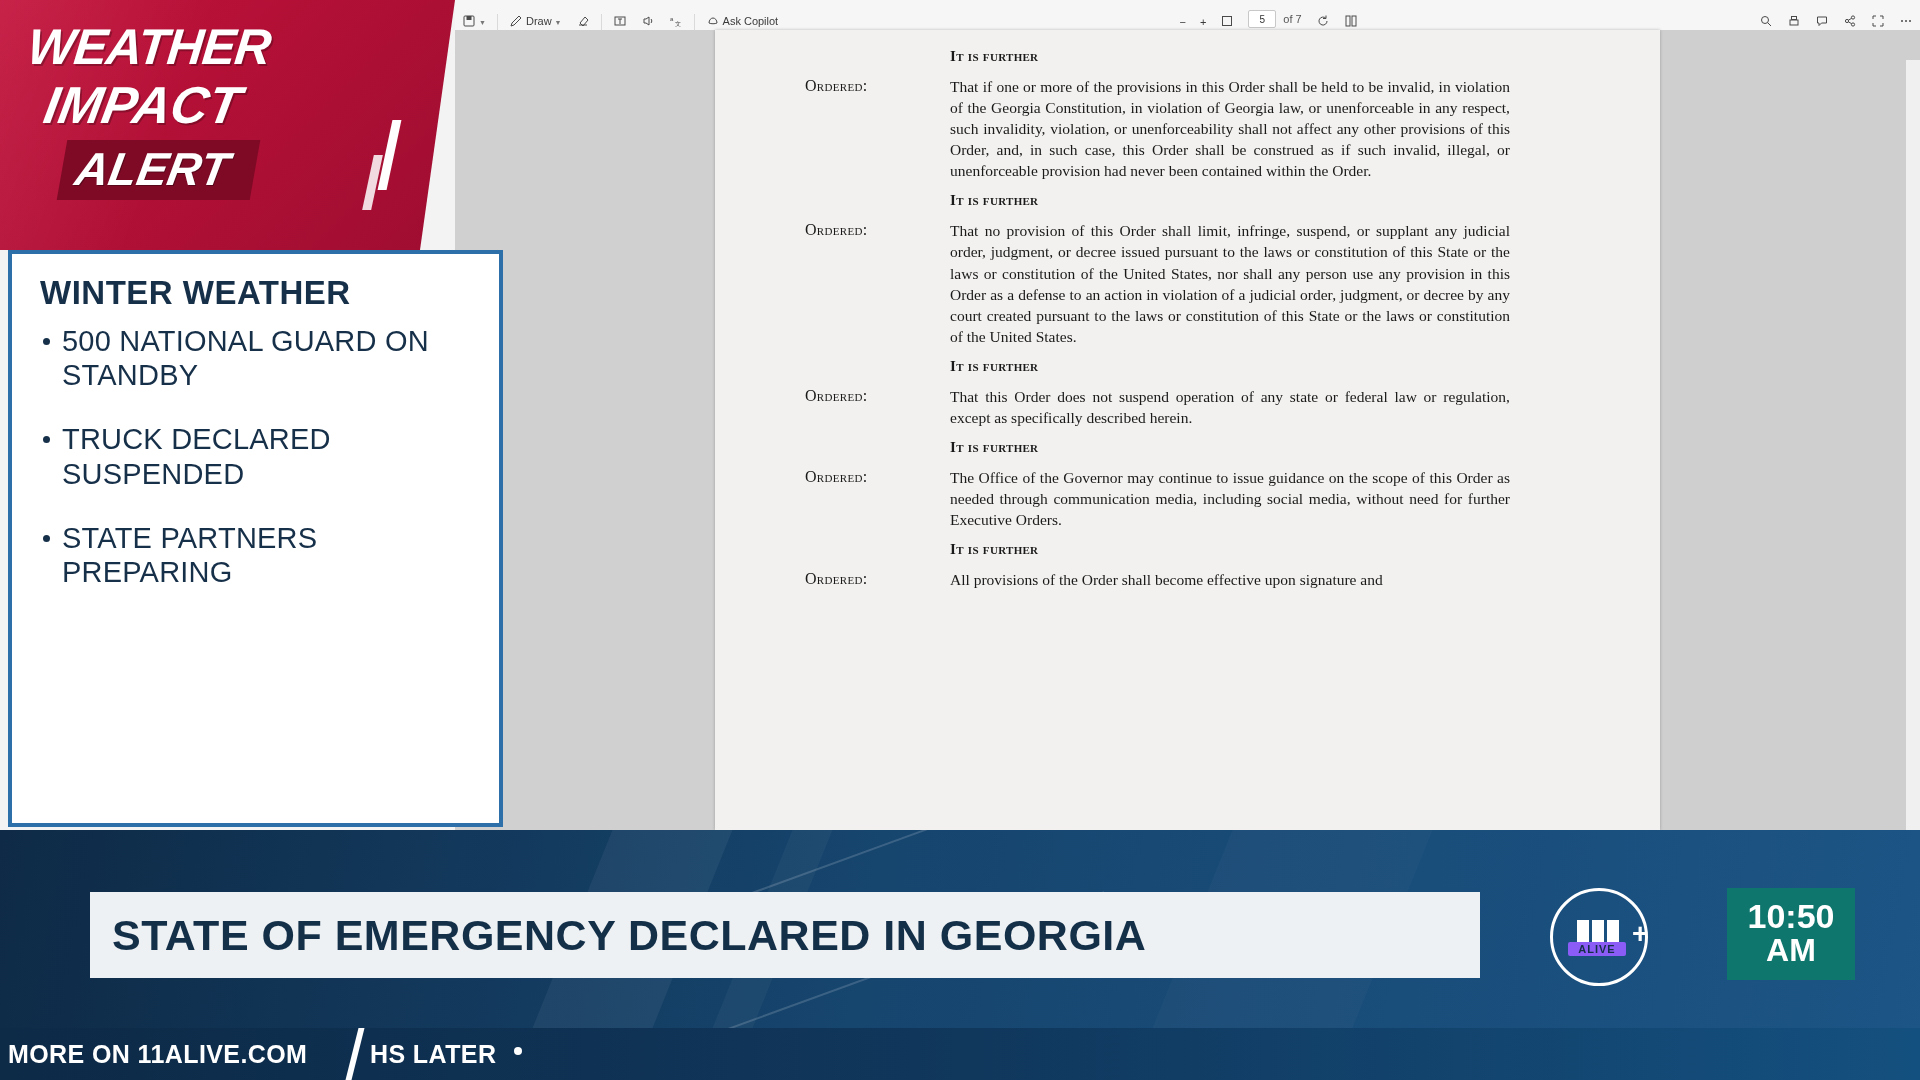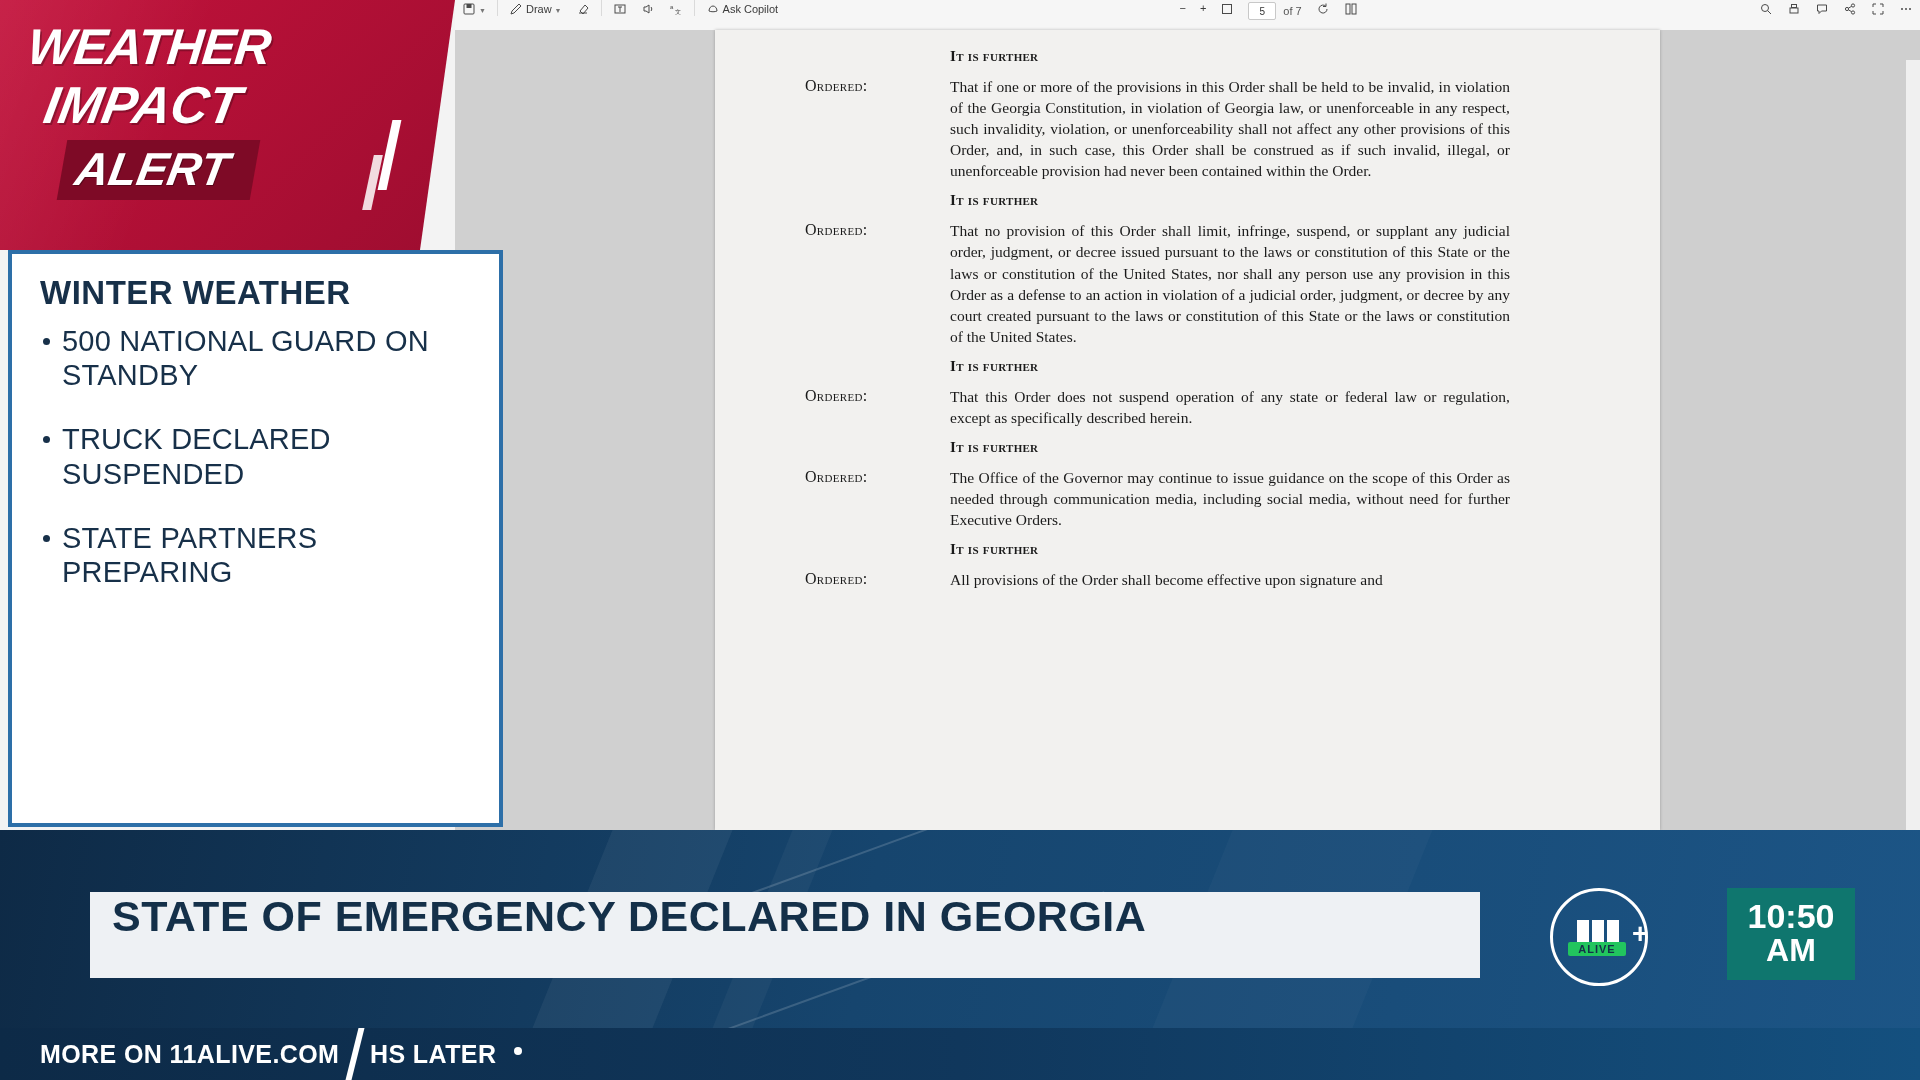--- a/index.html
+++ b/index.html
@@ -30,21 +30,21 @@
     background: #f3f3f3;
   }
   .pdf-toolbar {
     position: absolute;
     left: 455px; top: 0;
     width: 1465px;
     height: 30px;
     background: #f6f6f6;
     border-bottom: 6px solid #be185d;
     display: flex;
-    align-items: flex-start;
+    align-items: flex-end;
     font-size: 11px;
     color: #333;
   }
   .tb-item {
     display: flex;
     align-items: center;
     gap: 3px;
     padding: 2px 6px;
     margin: 0 1px;
     border-radius: 3px;
@@ -285,21 +285,21 @@
   }
   .lt-line.l1 { left: 520px; top: 70px; width: 420px; }
   .lt-line.l2 { left: 600px; top: 150px; width: 520px; }
   .lt-headline-box {
     position: absolute;
     left: 90px; top: 62px;
     width: 1390px;
     height: 86px;
     background: #eef1f4;
     display: flex;
-    align-items: flex-start;
+    align-items: center;
     padding-left: 22px;
     box-sizing: border-box;
   }
   .lt-headline {
     font-size: 43px;
     font-weight: bold;
     color: #143049;
     letter-spacing: .5px;
   }
   .lt-logo {
@@ -333,21 +333,21 @@
     font-weight: bold;
   }
   .lt-logo-text {
     position: absolute;
     left: 1568px; top: 112px;
     width: 58px;
     text-align: center;
     font-size: 11px;
     font-weight: bold;
     color: #143049;
-    background: #22c55e;
+    background: #8b5cf6;
     border-radius: 2px;
     letter-spacing: 1px;
     padding: 1px 0;
   }
   .lt-clock {
     position: absolute;
     left: 1727px; top: 58px;
     width: 128px; height: 92px;
     background: #0f766e;
     color: #fff;
@@ -371,21 +371,21 @@
   .ticker {
     position: absolute;
     left: 0; bottom: 0;
     width: 1920px;
     height: 52px;
     background: linear-gradient(90deg, #0d2a47 0%, #10375c 50%, #14507f 100%);
     overflow: hidden;
   }
   .ticker-brand {
     position: absolute;
-    left: 40px; top: 0;
+    left: 8px; top: 0;
     height: 52px;
     display: flex;
     align-items: center;
     font-size: 25px;
     font-weight: bold;
     color: #ffffff;
     letter-spacing: .4px;
     z-index: 2;
   }
   .ticker-divider {

